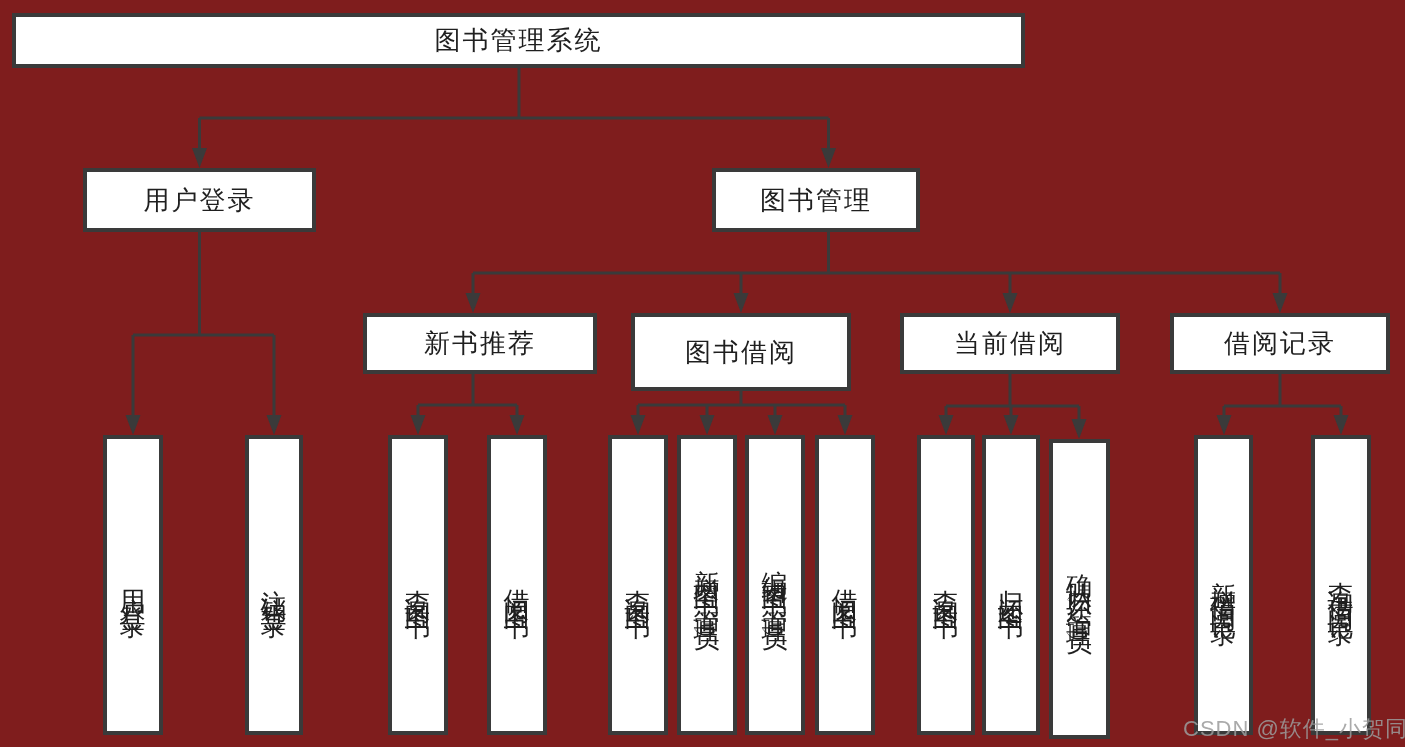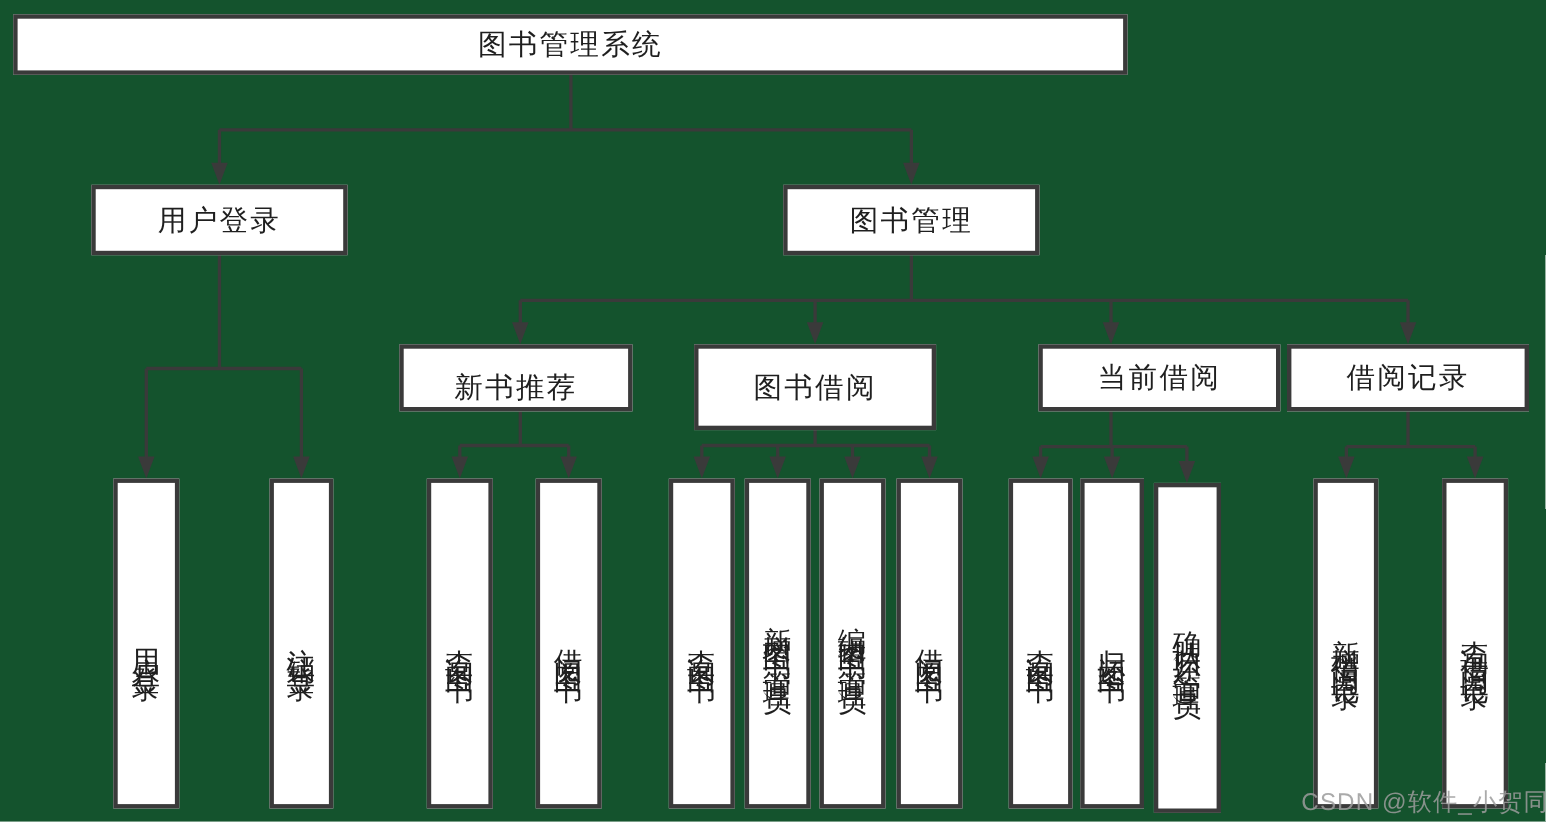--- a/index.html
+++ b/index.html
@@ -1,20 +1,20 @@
 <!DOCTYPE html>
 <html><head>
 <meta charset="utf-8">
 <style>
   html, body { margin: 0; padding: 0; background: #ffffff; }
   .stage {
     position: relative;
     width: 1405px;
     height: 747px;
-    background: #14532d;
+    background: #7f1d1d;
     font-family: "Liberation Sans", "DejaVu Sans", sans-serif;
     overflow: hidden;
   }
   .connectors {
     position: absolute;
     left: 0; top: 0;
     z-index: 1;
   }
   .connectors path.shaft {
     fill: none;
@@ -116,31 +116,31 @@
     </g>
   </svg>
 
   <div class="box" style="left:12px; top:13px; width:1013px; height:55px;">
     <span class="h-label">图书管理系统</span>
   </div>
 
   <div class="box" style="left:83px; top:168px; width:233px; height:64px;">
     <span class="h-label">用户登录</span>
   </div>
-  <div class="box" style="left:712px; top:168px; width:233px; height:64px;">
+  <div class="box" style="left:712px; top:168px; width:208px; height:64px;">
     <span class="h-label">图书管理</span>
   </div>
 
-  <div class="box" style="left:363px; top:313px; width:212px; height:61px;align-items:flex-end;">
+  <div class="box" style="left:363px; top:313px; width:234px; height:61px;">
     <span class="h-label">新书推荐</span>
   </div>
   <div class="box" style="left:631px; top:313px; width:220px; height:78px;">
     <span class="h-label">图书借阅</span>
   </div>
-  <div class="box" style="left:944px; top:313px; width:220px; height:61px;">
+  <div class="box" style="left:900px; top:313px; width:220px; height:61px;">
     <span class="h-label">当前借阅</span>
   </div>
   <div class="box" style="left:1170px; top:313px; width:220px; height:61px;">
     <span class="h-label">借阅记录</span>
   </div>
 
   <div class="box" style="left:103px; top:435px; width:60px; height:300px;">
     <span class="v-label">用户登录</span>
   </div>
   <div class="box" style="left:245px; top:435px; width:58px; height:300px;">

